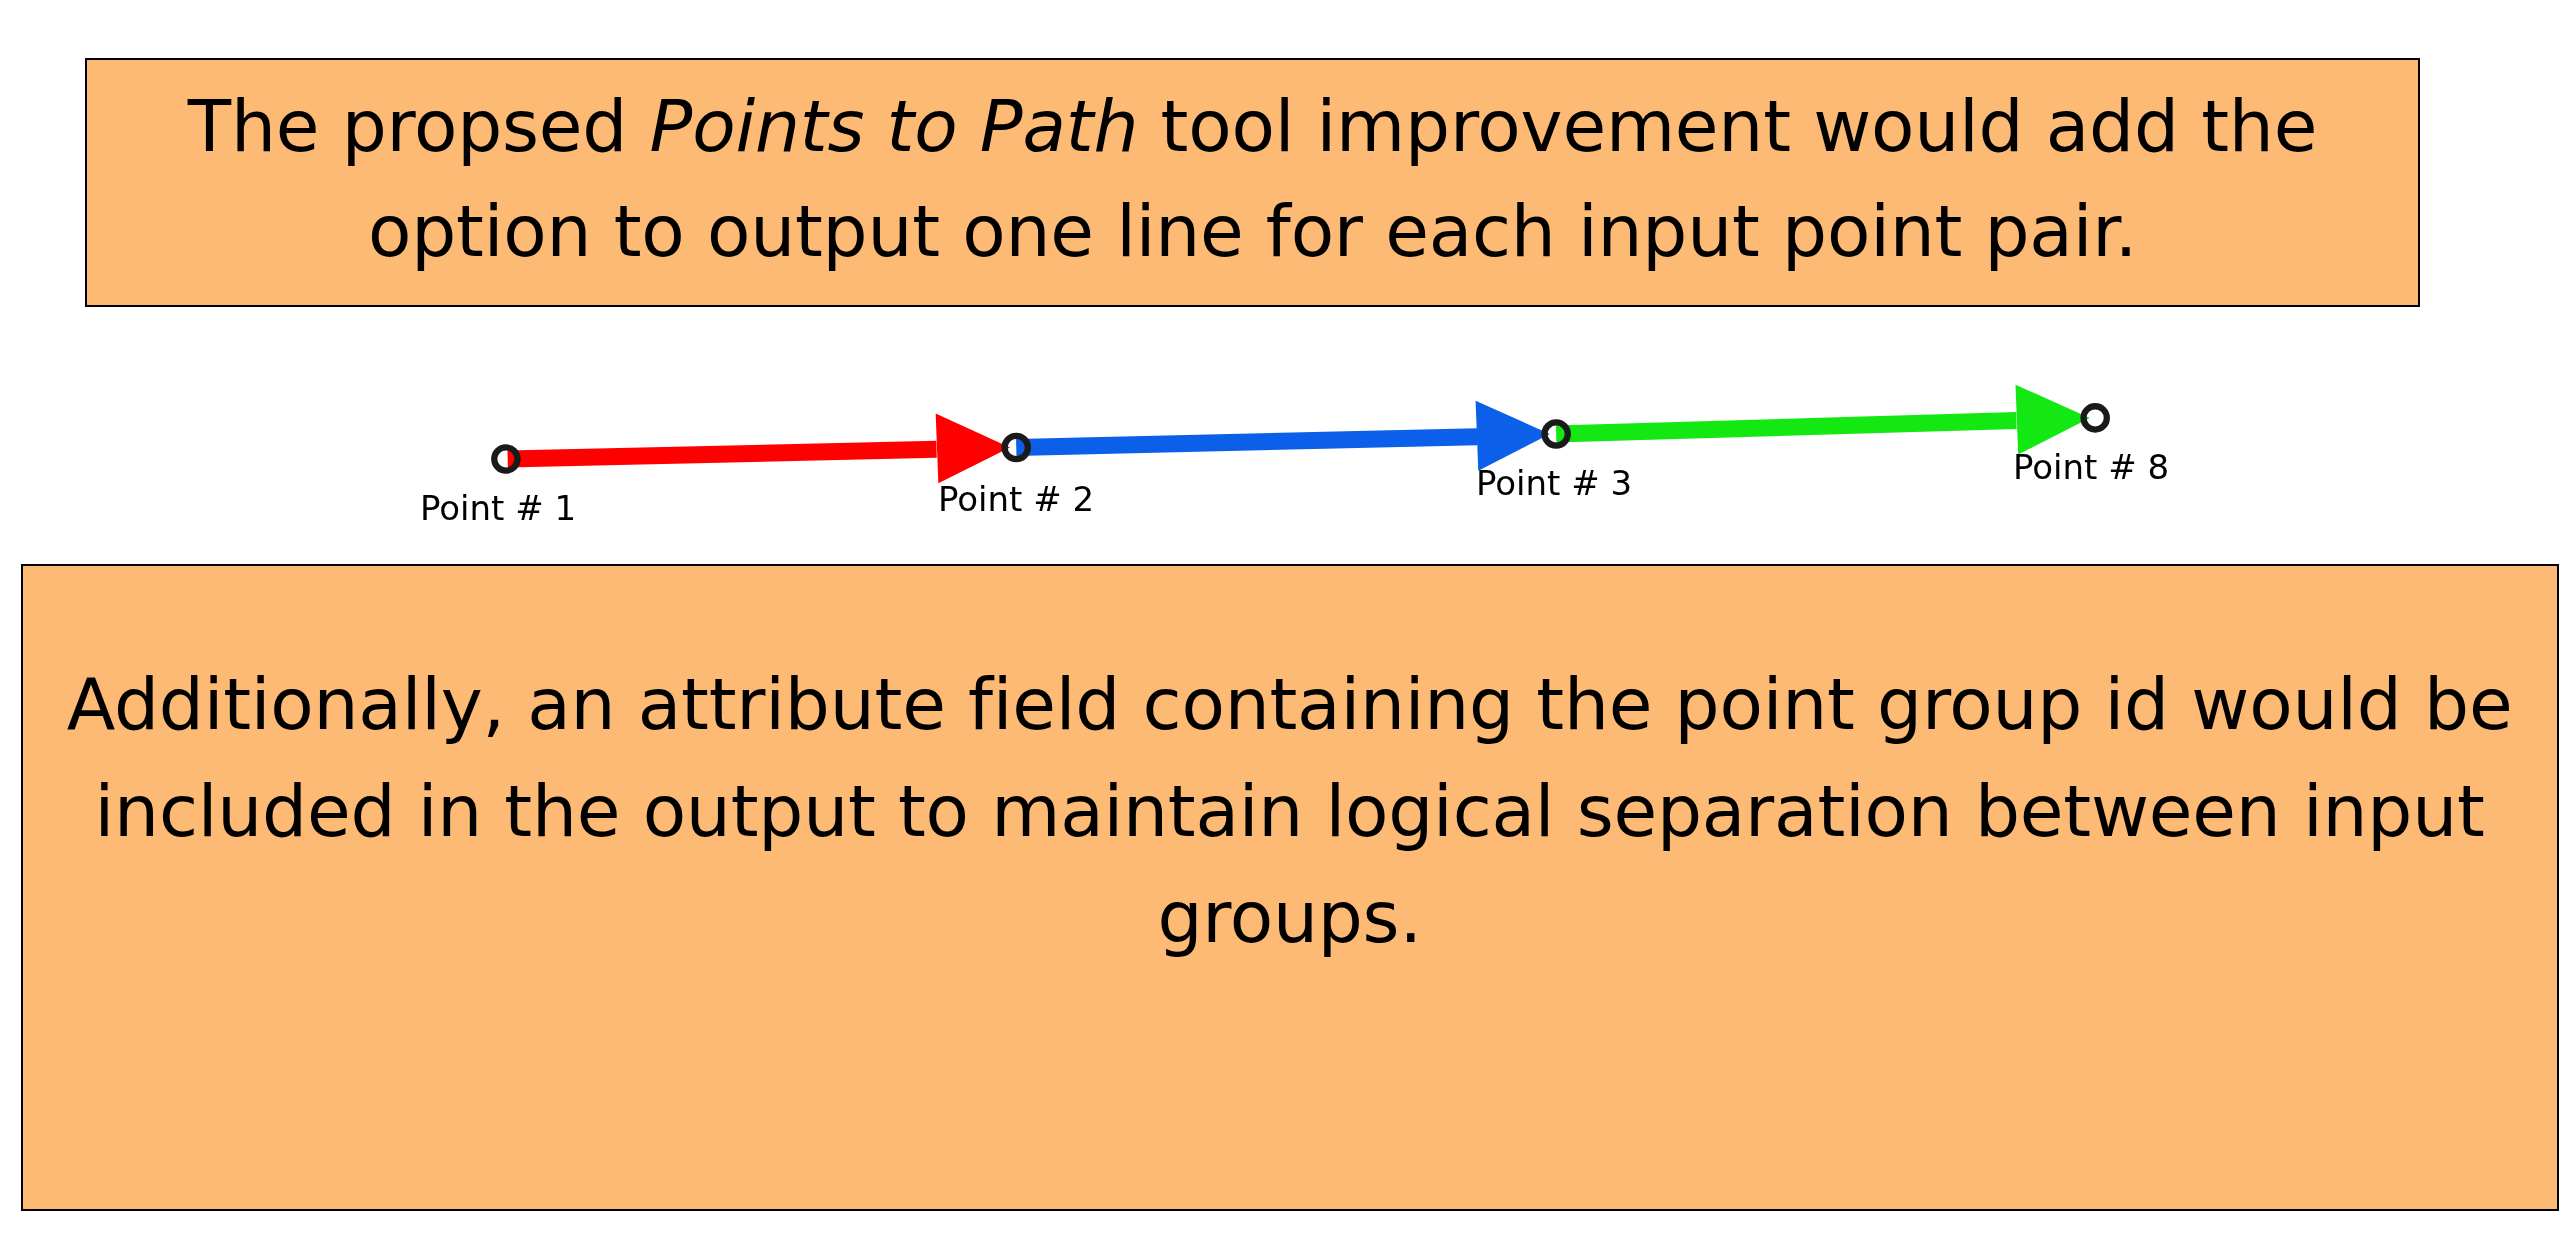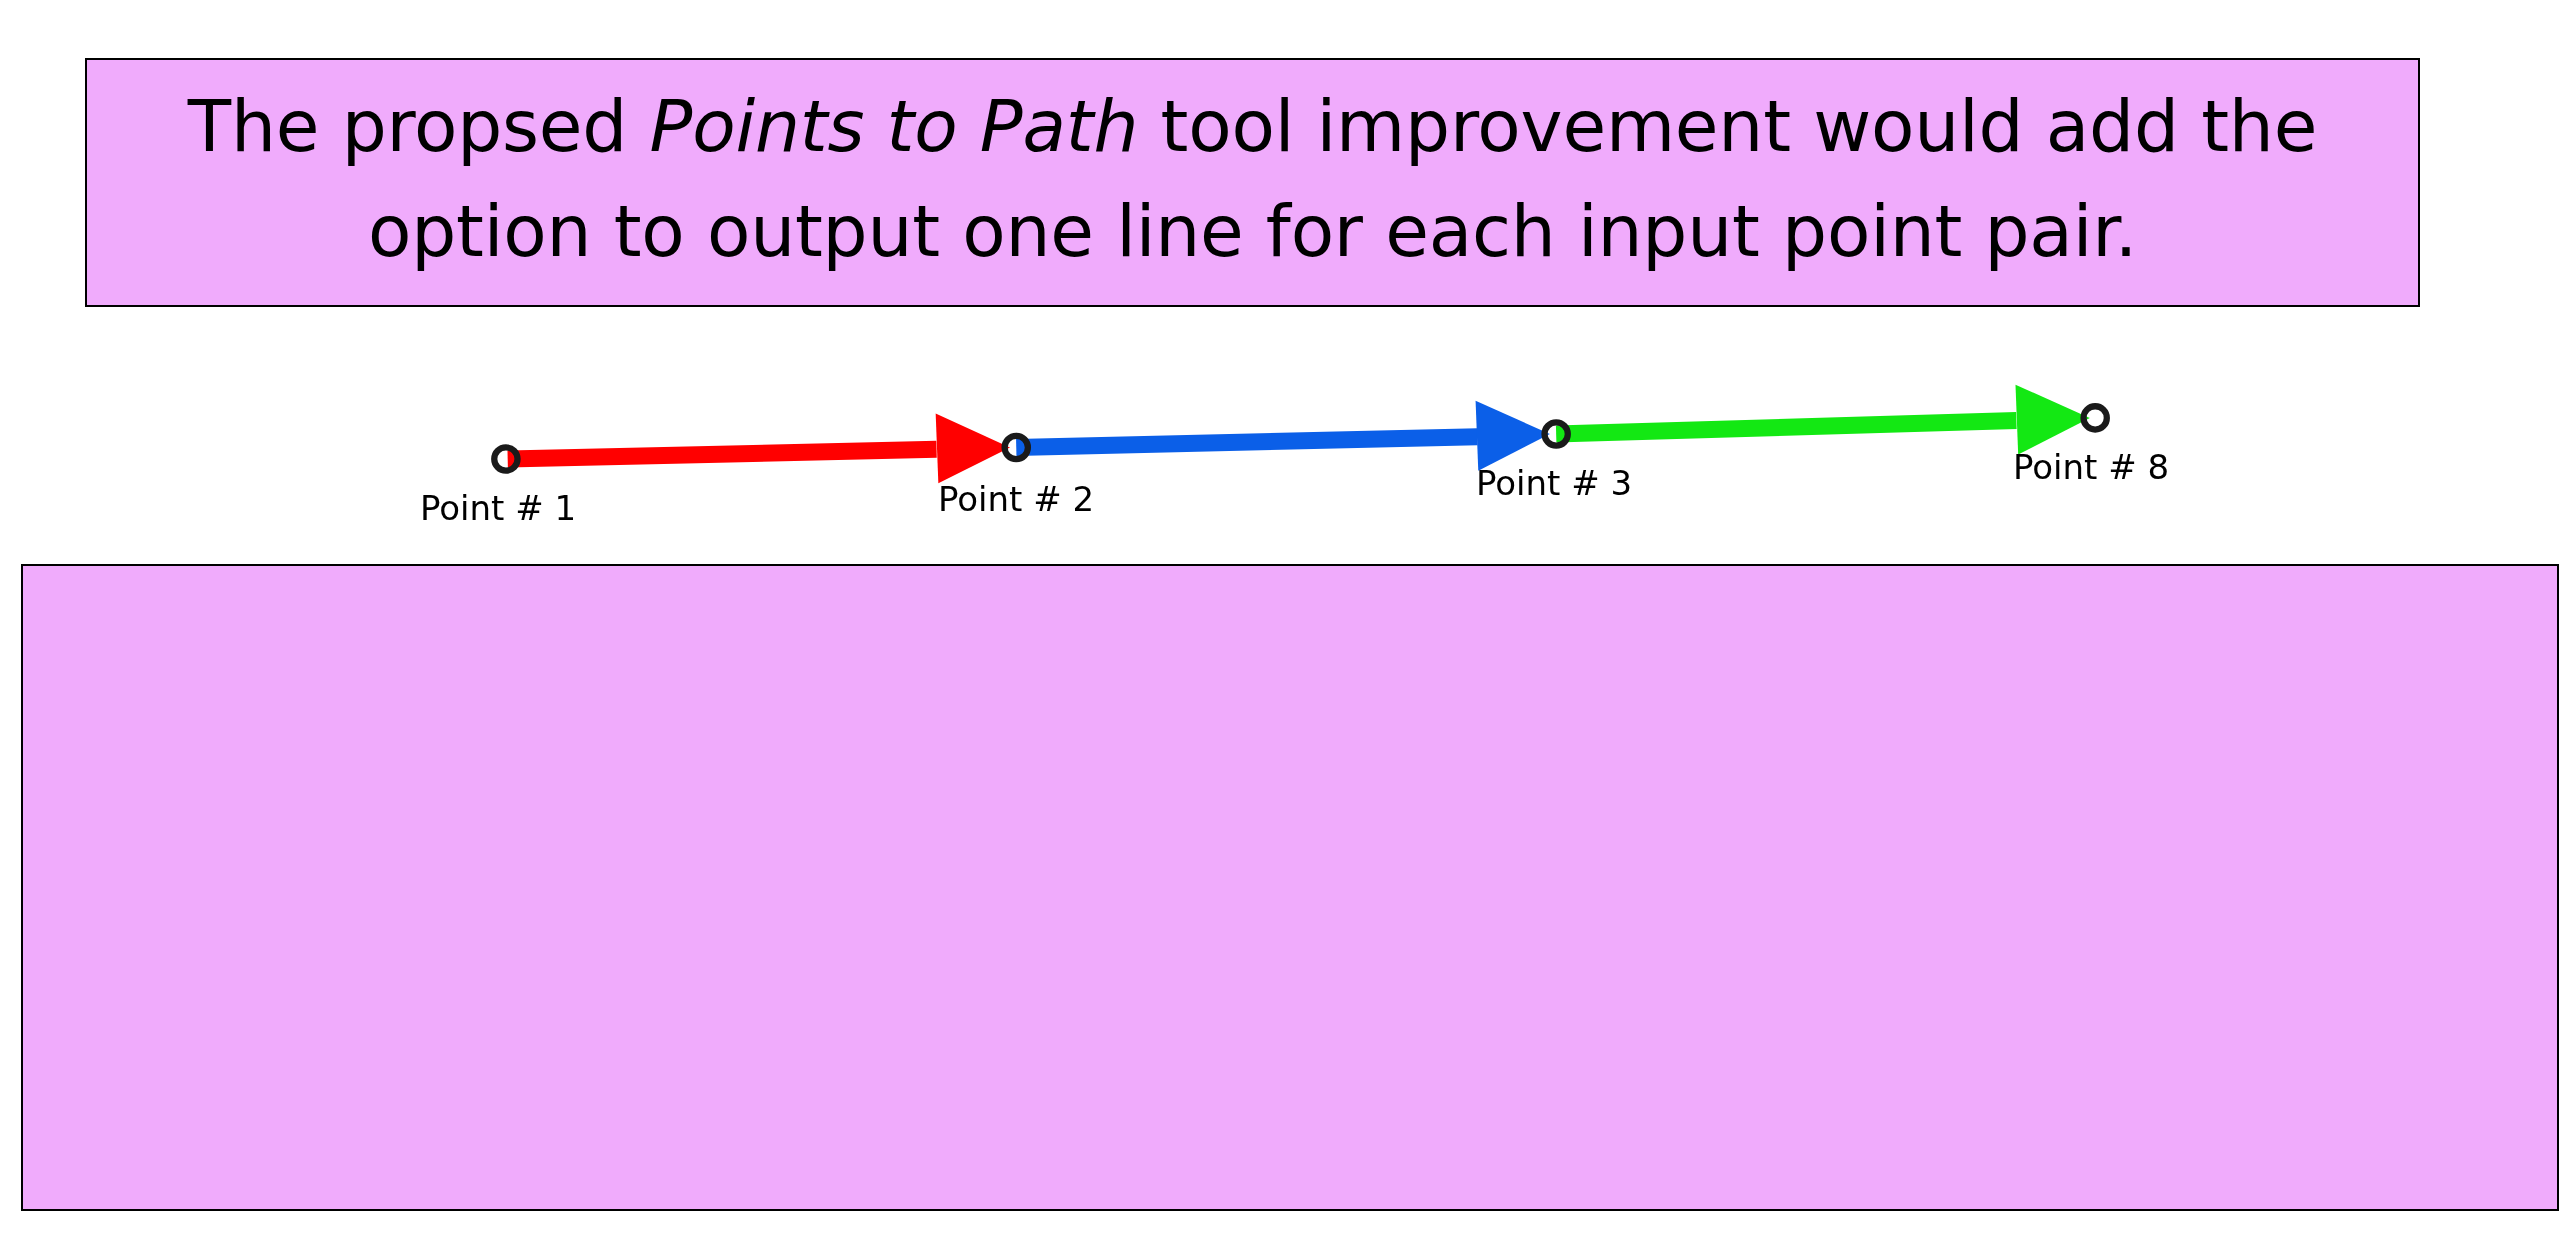--- a/index.html
+++ b/index.html
@@ -14,21 +14,21 @@
     position: relative;
     overflow: hidden;
     font-family: "DejaVu Sans", sans-serif;
     color: #000000;
   }
 
   
   .callout-box {
     position: absolute;
     box-sizing: border-box;
-    background: #f0abfc;
+    background: #fdba74;
     border: 2.7px solid #000000;
     display: flex;
     flex-direction: column;
     justify-content: center;
     align-items: center;
     text-align: center;
   }
 
   .callout-box p {
     margin: 0;
@@ -135,14 +135,15 @@
   </svg>
 </div>
 
 <div class="point-label" id="point-label-1">Point # 1</div>
 <div class="point-label" id="point-label-2">Point # 2</div>
 <div class="point-label" id="point-label-3">Point # 3</div>
 <div class="point-label" id="point-label-4">Point # 8</div>
 
 <div class="callout-box" id="bottom-box">
   <div class="para-gap"></div>
+  <p class="para-2">Additionally, an attribute field containing the point group id would be included in the output to maintain logical separation between input groups.</p>
 </div>
 
 
 </body></html>

